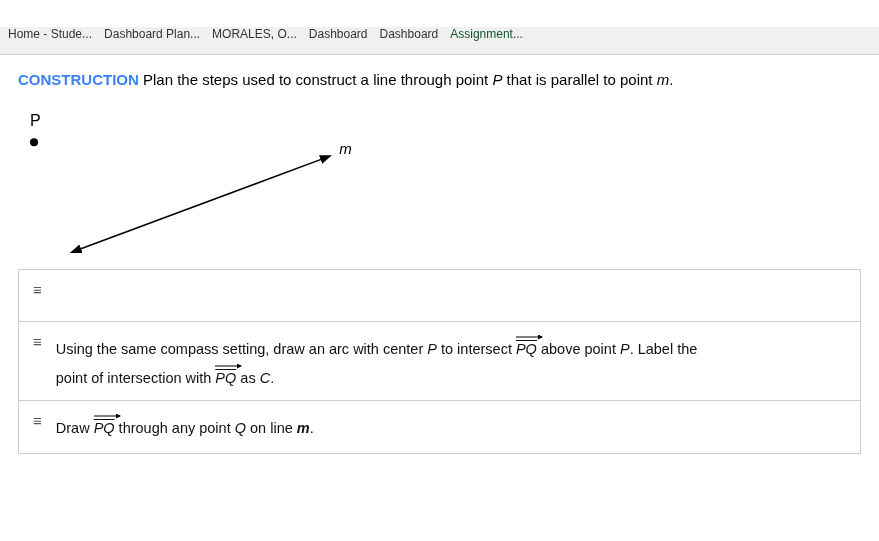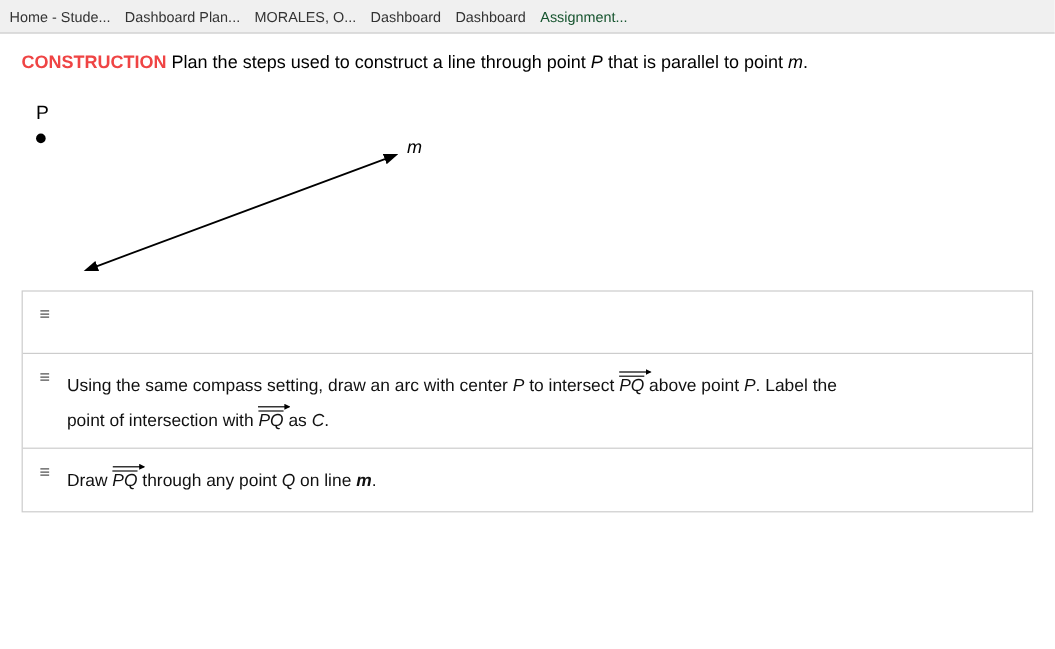--- a/index.html
+++ b/index.html
@@ -7,26 +7,27 @@
       width: 879px;
       height: 541px;
       font-family: Arial, sans-serif;
       font-size: 15px;
       background: #fff;
       overflow: hidden;
     }
 
     .top-bar {
       display: flex;
-      align-items: center;
+      align-items: flex-start;
       background: #f0f0f0;
       height: 28px;
       padding: 0 8px;
       gap: 12px;
       border-bottom: 1px solid #ccc;
+      margin-top: 27px;
     }
     .top-bar-item {
       font-size: 12px;
       color: #333;
       cursor: pointer;
     }
     .top-bar-item.blue {
       color: #14532d;
     }
 
@@ -34,21 +35,21 @@
       padding: 14px 18px 0 18px;
     }
 
     .problem-title {
       font-size: 15px;
       line-height: 1.5;
       margin-bottom: 10px;
     }
     .problem-title .construction-label {
       font-weight: bold;
-      color: #ef4444;
+      color: #3b82f6;
       text-transform: uppercase;
     }
 
     .diagram-area {
       width: 100%;
       height: 165px;
       position: relative;
     }
 
     .steps-container {

